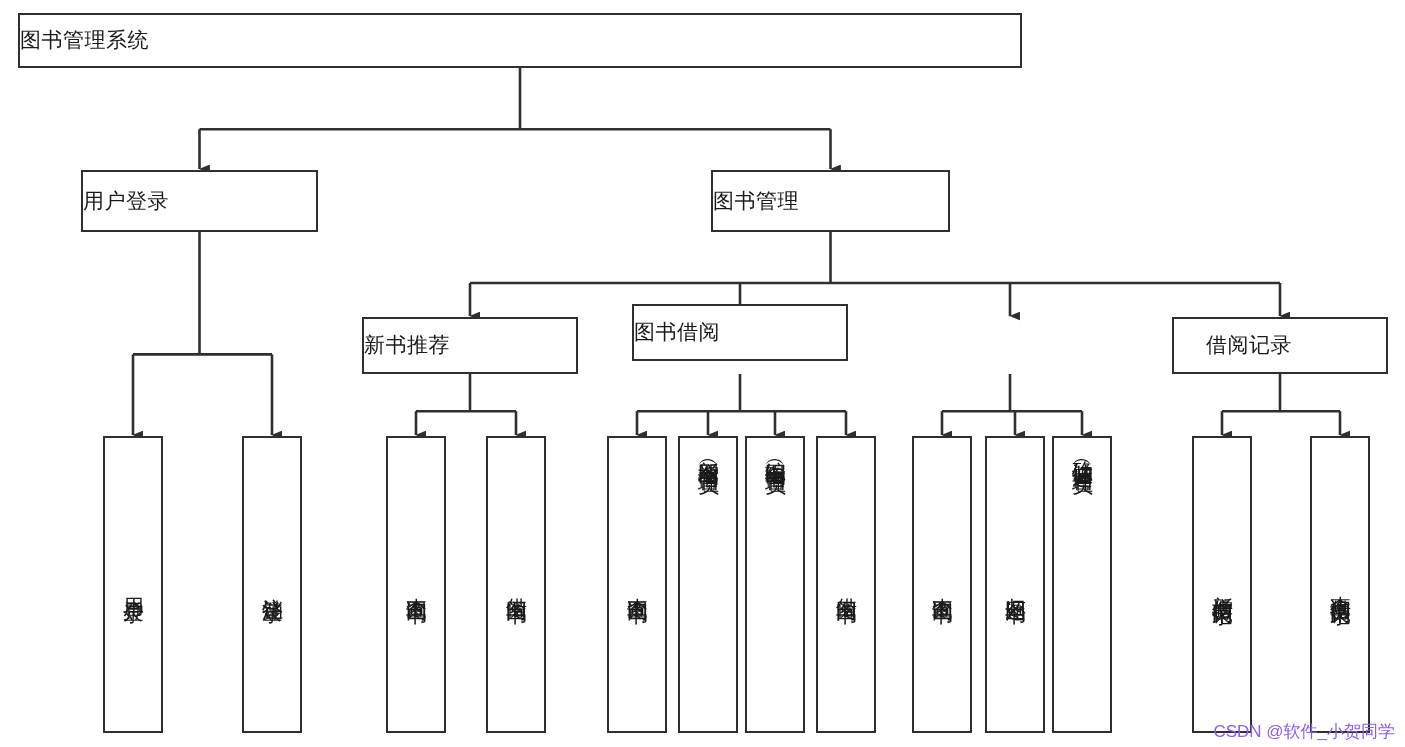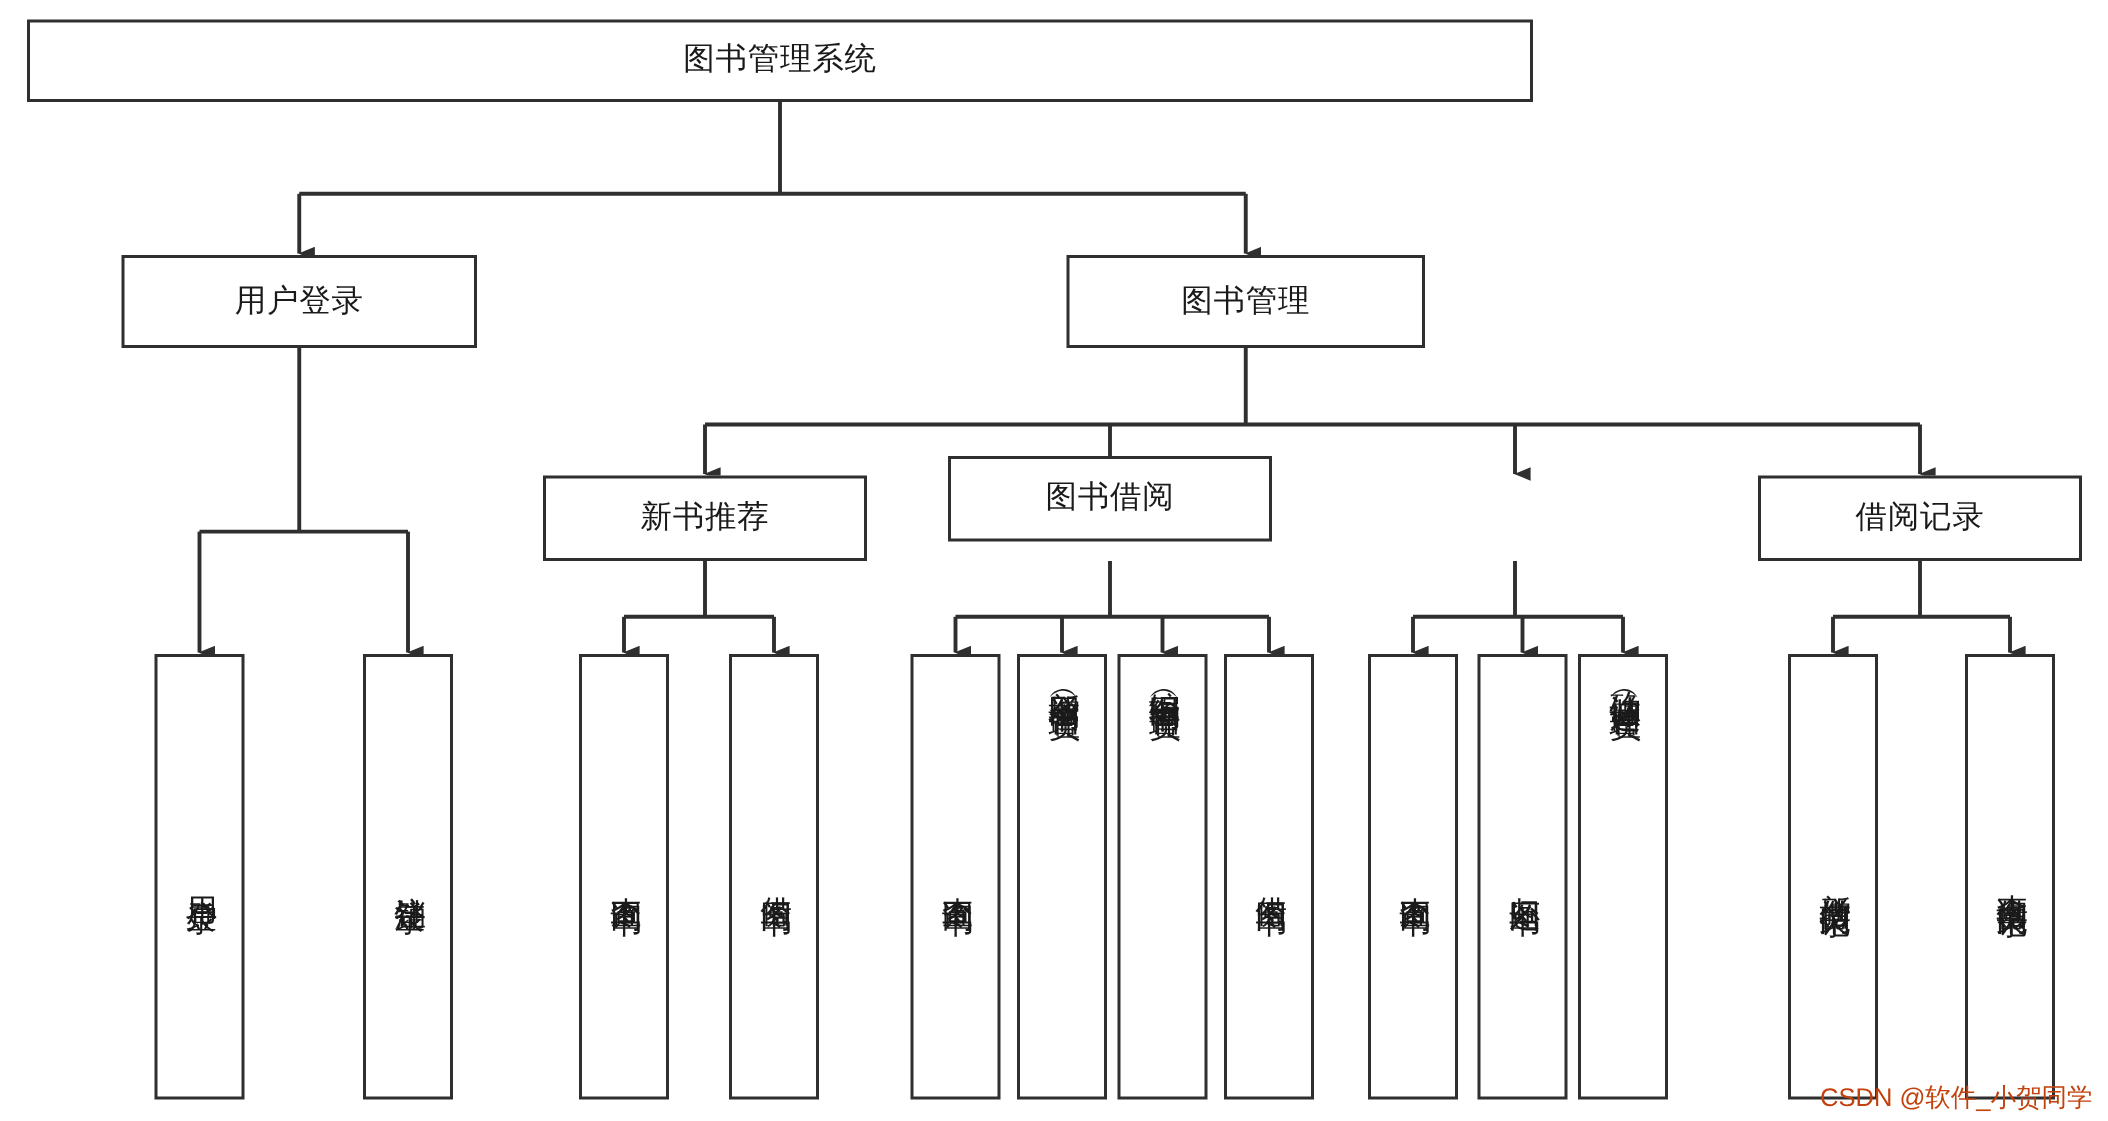--- a/index.html
+++ b/index.html
@@ -27,21 +27,20 @@
     height: 747px;
   }
   .node {
     position: absolute;
     box-sizing: border-box;
     border: 2px solid #2f2f2f;
     background: #ffffff;
     color: #1a1a1a;
     display: flex;
     align-items: center;
-    justify-content: center;
     z-index: 2;
   }
   .node .node-label {
     font-size: 21px;
     line-height: 1.15;
     letter-spacing: 0.5px;
     white-space: nowrap;
   }
   .node.vertical {
     align-items: flex-start;
@@ -58,21 +57,21 @@
   }
   .node.vertical.centered {
     align-items: center;
     padding-top: 0;
   }
   .watermark {
     position: absolute;
     right: 10px;
     bottom: 4px;
     font-size: 17px;
-    color: #c2410c;
+    color: #8b5cf6;
     z-index: 3;
     white-space: nowrap;
   }
 </style>
 </head>
 <body>
 
 <div id="diagram-root">
 
   <svg id="edges" viewBox="0 0 1405 747" xmlns="http://www.w3.org/2000/svg">
@@ -128,21 +127,21 @@
   <div class="node" style="left: 362px; top: 317px; width: 216px; height: 57px;">
     <span class="node-label">新书推荐</span>
   </div>
 
   <div class="node" style="left: 711px; top: 170px; width: 239px; height: 62px;">
     <span class="node-label">图书管理</span>
   </div>
   <div class="node" style="left: 632px; top: 304px; width: 216px; height: 57px;">
     <span class="node-label">图书借阅</span>
   </div>
-  <div class="node" style="left: 1172px; top: 317px; width: 216px; height: 57px;">
+  <div class="node" style="left: 1172px; top: 317px; width: 216px; height: 57px; padding-left: 32px;">
     <span class="node-label">借阅记录</span>
   </div>
 
   <div class="node vertical centered" style="left: 103px; top: 436px; width: 60px; height: 297px;">
     <span class="node-label">用户登录</span>
   </div>
   <div class="node vertical centered" style="left: 242px; top: 436px; width: 60px; height: 297px;">
     <span class="node-label">注销登录</span>
   </div>
 

